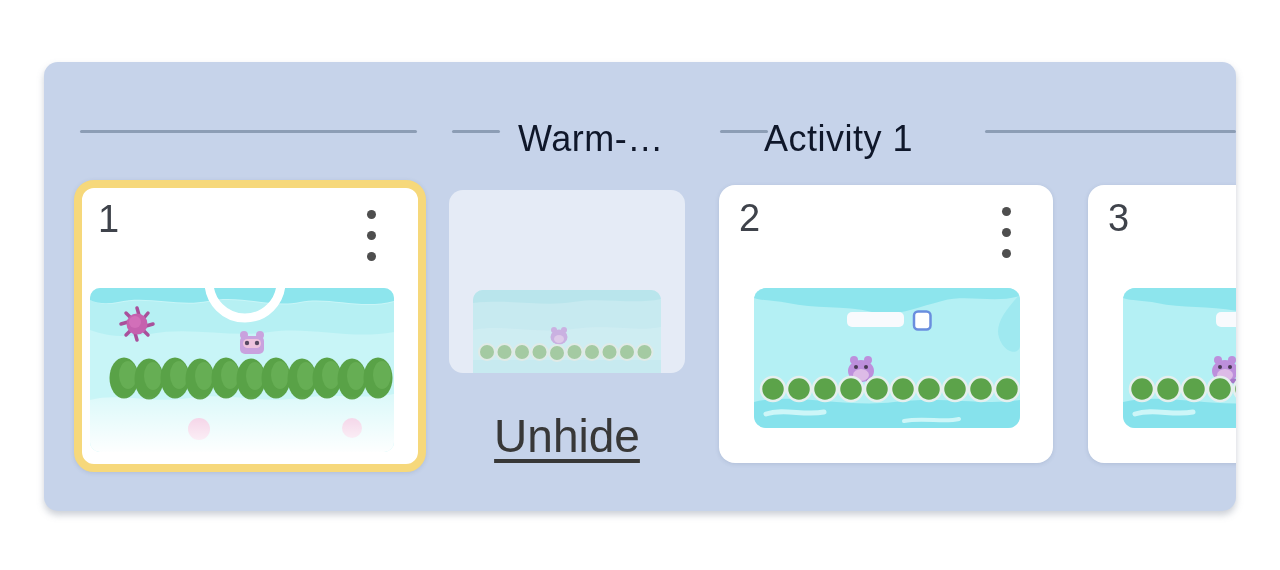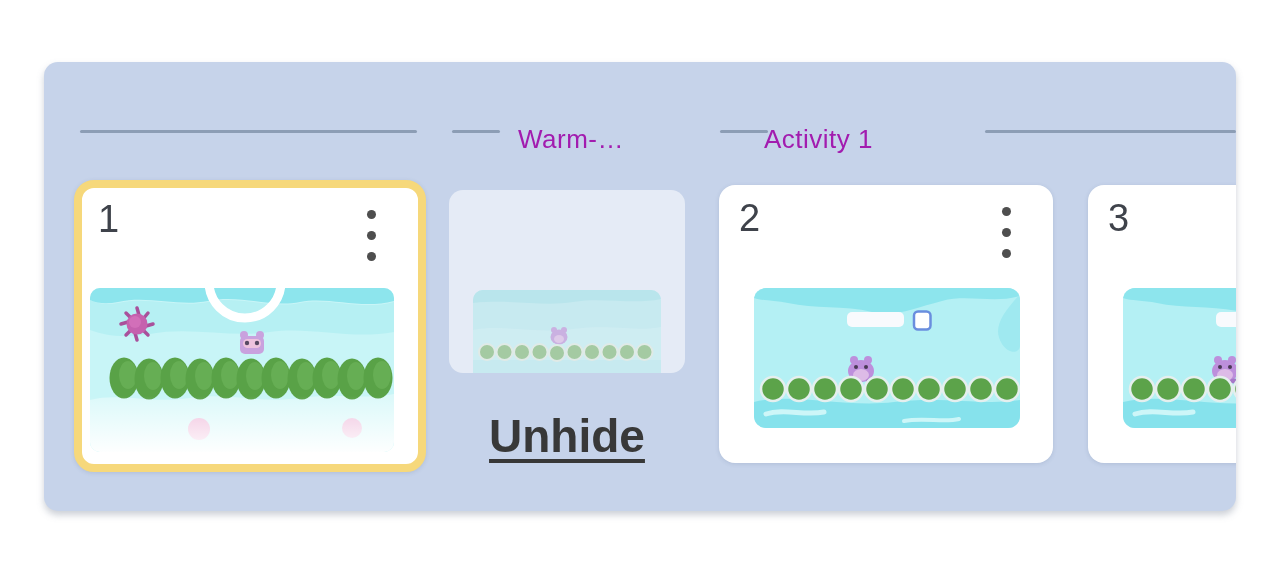--- a/index.html
+++ b/index.html
@@ -15,21 +15,21 @@
   }
 
   
   .rule { position:absolute; height:3px; background:#8c9db5; border-radius:2px; }
   .rule-1  { left:36px;  top:68px; width:337px; }
   .rule-2a { left:408px; top:68px; width:48px; }
   .rule-3a { left:676px; top:68px; width:48px; }
   .rule-3b { left:941px; top:68px; width:251px; }
   .hdr-label {
     position:absolute; top:56px; height:42px; line-height:42px;
-    font-size:26px; font-weight:500; color:#a21caf; letter-spacing:.5px; white-space:nowrap;
+    font-size:36px; font-weight:500; color:#0f172a; letter-spacing:.5px; white-space:nowrap;
   }
   .hdr-warm     { left:474px; }
   .hdr-activity { left:720px; }
 
   
   .card {
     position:absolute; background:#ffffff; border-radius:16px;
     box-shadow:0 1px 4px rgba(80,100,140,0.18); cursor:pointer;
   }
   .card-1 { left:30px;  top:118px; width:352px; height:292px; border:8px solid #f6d87b; border-radius:20px; }
@@ -54,21 +54,21 @@
   .hidden-card {
     position:absolute; left:405px; top:128px; width:236px; height:183px;
     background:rgba(255,255,255,0.55); border-radius:14px; overflow:hidden; cursor:pointer;
   }
   .thumb-hidden {
     position:absolute; left:24px; top:100px; width:188px; height:110px;
     border-radius:10px; overflow:hidden; opacity:.8;
   }
   .unhide {
     position:absolute; left:405px; top:347px; width:236px; text-align:center;
-    font-size:46px; font-weight:700; color:#383838; cursor:pointer;
+    font-size:46px; font-weight:400; color:#383838; cursor:pointer;
     text-decoration:underline; text-decoration-thickness:4px; text-underline-offset:7px;
   }
 </style>
 </head>
 <body>
 
 <div class="stage">
   <section class="panel">
 
     <div class="rule rule-1"></div>

